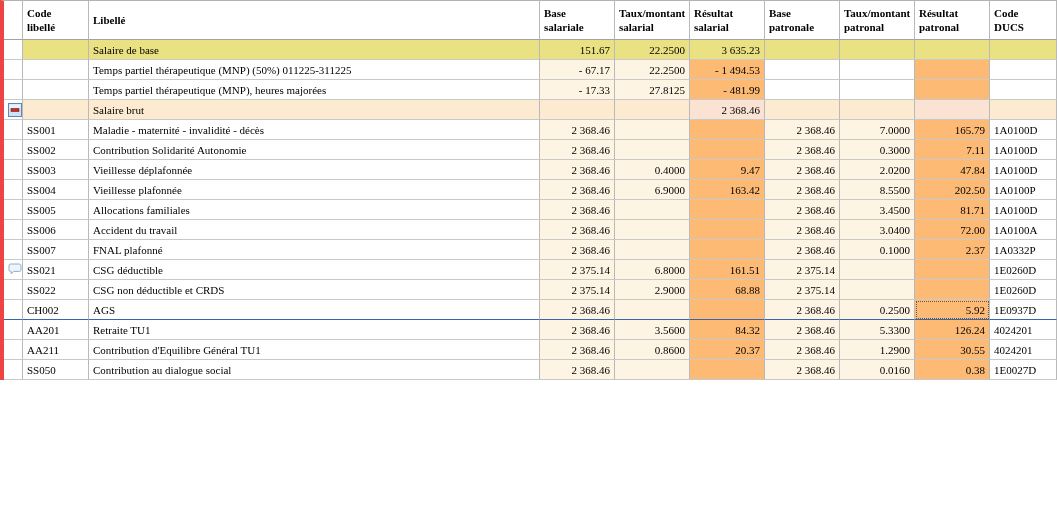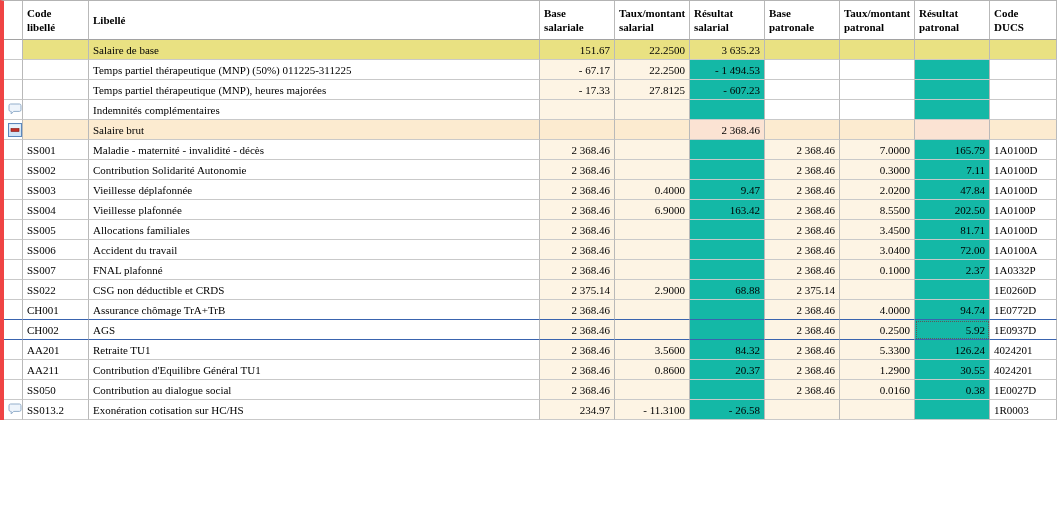--- a/index.html
+++ b/index.html
@@ -21,21 +21,21 @@
     border-bottom:1px solid #a2a2a2;text-align:left;
   }
   th.al-right{text-align:right;}
   td.num{text-align:right;}
   td.icon-cell{padding:0;text-align:center;}
   
   .bg-y{background:#e9e182;}
   .bg-p{background:#fcebd0;}
   .bg-pr{background:#fbe3d3;}
   .bg-c{background:#fdf4e4;}
-  .bg-k{background:#14b8a6;}
+  .bg-k{background:#fdba74;}
   .bg-w{background:#ffffff;}
   tr.blue-bottom td{border-bottom:1px solid #3a64ae;}
   td.focus{outline:1px dotted #5a5a5a;outline-offset:-2px;}
   .bubble-svg,.minus-svg{display:inline-block;vertical-align:middle;}
 </style>
 </head>
 <body>
 
 <div class="grid-wrap">
   <table class="grid">
@@ -97,35 +97,21 @@
           <td class="bg-w num"></td>
           <td class="bg-k num"></td>
           <td class="bg-w"></td>
         </tr>
         <tr>
           <td class="icon-cell bg-w"></td>
           <td class="bg-w"></td>
           <td class="bg-w">Temps partiel thérapeutique (MNP), heures majorées</td>
           <td class="bg-c num">- 17.33</td>
           <td class="bg-c num">27.8125</td>
-          <td class="bg-k num">- 607.23</td>
-          <td class="bg-w num"></td>
-          <td class="bg-w num"></td>
-          <td class="bg-k num"></td>
-          <td class="bg-w"></td>
-        </tr>
-        <tr>
-          <td class="icon-cell bg-w"><svg class="bubble-svg" width="14" height="13" viewBox="0 0 14 13">
-              <path d="M2.5 1h9A1.6 1.6 0 0 1 13 2.6v4.2a1.6 1.6 0 0 1-1.5 1.6H5.6L3.2 11V8.4h-.7A1.6 1.6 0 0 1 1 6.8V2.6A1.6 1.6 0 0 1 2.5 1z" fill="#eef4fb" stroke="#93aecb" stroke-width="1"></path>
-            </svg></td>
-          <td class="bg-w"></td>
-          <td class="bg-w">Indemnités complémentaires</td>
-          <td class="bg-c num"></td>
-          <td class="bg-c num"></td>
-          <td class="bg-k num"></td>
+          <td class="bg-k num">- 481.99</td>
           <td class="bg-w num"></td>
           <td class="bg-w num"></td>
           <td class="bg-k num"></td>
           <td class="bg-w"></td>
         </tr>
         <tr>
           <td class="icon-cell bg-w"><svg class="minus-svg" width="14" height="14" viewBox="0 0 14 14">
               <rect x="0.5" y="0.5" width="13" height="13" fill="#cfe3f6" stroke="#5c88bd" stroke-width="1"></rect>
               <rect x="1.5" y="1.5" width="11" height="5" fill="#e9f3fc"></rect>
               <rect x="3" y="5.5" width="8" height="3" fill="#c22f27" stroke="#84150f" stroke-width="0.6"></rect>
@@ -218,42 +204,44 @@
           <td class="bg-w">FNAL plafonné</td>
           <td class="bg-c num">2 368.46</td>
           <td class="bg-c num"></td>
           <td class="bg-k num"></td>
           <td class="bg-c num">2 368.46</td>
           <td class="bg-c num">0.1000</td>
           <td class="bg-k num">2.37</td>
           <td class="bg-w">1A0332P</td>
         </tr>
         <tr>
+          <td class="icon-cell bg-w"><svg class="bubble-svg" width="14" height="13" viewBox="0 0 14 13">
+              <path d="M2.5 1h9A1.6 1.6 0 0 1 13 2.6v4.2a1.6 1.6 0 0 1-1.5 1.6H5.6L3.2 11V8.4h-.7A1.6 1.6 0 0 1 1 6.8V2.6A1.6 1.6 0 0 1 2.5 1z" fill="#eef4fb" stroke="#93aecb" stroke-width="1"></path>
+            </svg></td>
+          <td class="bg-w">SS021</td>
+          <td class="bg-w">CSG déductible</td>
+          <td class="bg-c num">2 375.14</td>
+          <td class="bg-c num">6.8000</td>
+          <td class="bg-k num">161.51</td>
+          <td class="bg-c num">2 375.14</td>
+          <td class="bg-c num"></td>
+          <td class="bg-k num"></td>
+          <td class="bg-w">1E0260D</td>
+        </tr>
+        <tr>
           <td class="icon-cell bg-w"></td>
           <td class="bg-w">SS022</td>
           <td class="bg-w">CSG non déductible et CRDS</td>
           <td class="bg-c num">2 375.14</td>
           <td class="bg-c num">2.9000</td>
           <td class="bg-k num">68.88</td>
           <td class="bg-c num">2 375.14</td>
           <td class="bg-c num"></td>
           <td class="bg-k num"></td>
           <td class="bg-w">1E0260D</td>
-        </tr>
-        <tr class="blue-bottom">
-          <td class="icon-cell bg-w"></td>
-          <td class="bg-w">CH001</td>
-          <td class="bg-w">Assurance chômage TrA+TrB</td>
-          <td class="bg-c num">2 368.46</td>
-          <td class="bg-c num"></td>
-          <td class="bg-k num"></td>
-          <td class="bg-c num">2 368.46</td>
-          <td class="bg-c num">4.0000</td>
-          <td class="bg-k num">94.74</td>
-          <td class="bg-w">1E0772D</td>
         </tr>
         <tr class="blue-bottom">
           <td class="icon-cell bg-w"></td>
           <td class="bg-w">CH002</td>
           <td class="bg-w">AGS</td>
           <td class="bg-c num">2 368.46</td>
           <td class="bg-c num"></td>
           <td class="bg-k num"></td>
           <td class="bg-c num">2 368.46</td>
           <td class="bg-c num">0.2500</td>
@@ -288,30 +276,16 @@
           <td class="icon-cell bg-w"></td>
           <td class="bg-w">SS050</td>
           <td class="bg-w">Contribution au dialogue social</td>
           <td class="bg-c num">2 368.46</td>
           <td class="bg-c num"></td>
           <td class="bg-k num"></td>
           <td class="bg-c num">2 368.46</td>
           <td class="bg-c num">0.0160</td>
           <td class="bg-k num">0.38</td>
           <td class="bg-w">1E0027D</td>
-        </tr>
-        <tr>
-          <td class="icon-cell bg-w"><svg class="bubble-svg" width="14" height="13" viewBox="0 0 14 13">
-              <path d="M2.5 1h9A1.6 1.6 0 0 1 13 2.6v4.2a1.6 1.6 0 0 1-1.5 1.6H5.6L3.2 11V8.4h-.7A1.6 1.6 0 0 1 1 6.8V2.6A1.6 1.6 0 0 1 2.5 1z" fill="#eef4fb" stroke="#93aecb" stroke-width="1"></path>
-            </svg></td>
-          <td class="bg-w">SS013.2</td>
-          <td class="bg-w">Exonération cotisation sur HC/HS</td>
-          <td class="bg-c num">234.97</td>
-          <td class="bg-c num">- 11.3100</td>
-          <td class="bg-k num">- 26.58</td>
-          <td class="bg-c num"></td>
-          <td class="bg-c num"></td>
-          <td class="bg-k num"></td>
-          <td class="bg-w">1R0003</td>
         </tr>
       </tbody>
   </table>
 </div>
 
 </body></html>

